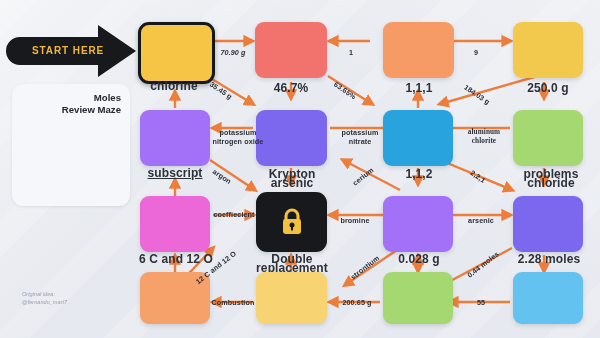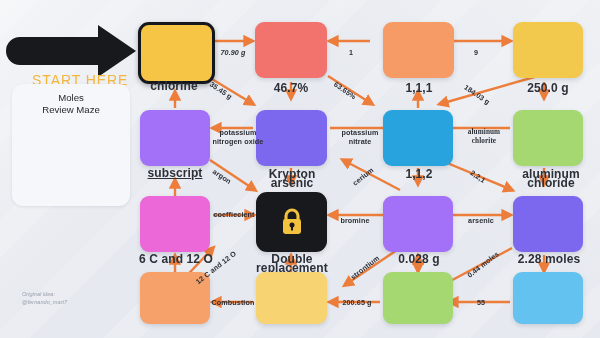--- a/index.html
+++ b/index.html
@@ -26,27 +26,27 @@
 
   .cap{position:absolute;font-size:12px;font-weight:700;color:#2c3038;
        text-align:center;line-height:9.2px;letter-spacing:.1px;}
 
   .elabel{position:absolute;font-size:7.2px;font-weight:700;color:#2c3038;
           text-align:center;line-height:9px;white-space:pre;letter-spacing:.1px;
           transform-origin:50% 50%;}
 
   
   #startarrow{position:absolute;left:6px;top:23px;width:132px;height:56px;}
-  #startarrow .stxt{position:absolute;left:26px;top:22px;font-size:14px;font-weight:400;
-                    color:#f2b63c;letter-spacing:.9px;margin-top:27px;}
+  #startarrow .stxt{position:absolute;left:26px;top:22px;font-size:10px;font-weight:700;
+                    color:#f2b63c;letter-spacing:.9px;}
 
   
   #card{position:absolute;left:12px;top:84px;width:118px;height:122px;background:#f6f7fa;
         border-radius:11px;box-shadow:0 1px 3px rgba(60,70,90,.10);padding:8px 9px;box-sizing:border-box;}
-  #card .t{font-size:9.6px;font-weight:400;color:#24282f;text-align:center;line-height:11.6px;margin-bottom:5px;}
+  #card .t{font-size:9.6px;font-weight:700;color:#24282f;text-align:right;line-height:11.6px;margin-bottom:5px;}
   #card .b{font-size:7.9px;color:#3d434d;line-height:10.6px;}
   #card .b b{font-weight:700;color:#24282f;}
   #credit{position:absolute;left:22px;top:290px;font-size:5.6px;font-style:italic;color:#9aa1ad;line-height:8px;}
 </style>
 </head>
 <body>
 
 <div id="stage">
   <div class="tex"></div>
 
@@ -138,21 +138,21 @@
   <div class="node" style="left:140px;top:110px;width:70px;height:56px;background:#A371F7;"></div>
   <div class="cap" style="left:134px;top:169px;width:82px;text-decoration:underline;">subscript</div>
 
   <div class="node" style="left:256px;top:110px;width:71px;height:56px;background:#7B68EE;"></div>
   <div class="cap" style="left:248px;top:170px;width:88px;">Krypton arsenic</div>
 
   <div class="node" style="left:383px;top:110px;width:70px;height:56px;background:#29A3DE;"></div>
   <div class="cap" style="left:378px;top:170px;width:82px;">1,1,2</div>
 
   <div class="node" style="left:513px;top:110px;width:70px;height:56px;background:#A5D870;"></div>
-  <div class="cap" style="left:505px;top:170px;width:92px;">aluminum chloride</div>
+  <div class="cap" style="left:505px;top:170px;width:92px;">problems chloride</div>
 
   <div class="node" style="left:140px;top:196px;width:70px;height:56px;background:#EC67D8;"></div>
   <div class="cap" style="left:133px;top:255px;width:86px;">6 C and 12 O</div>
 
   <div class="node lock" style="left:256px;top:192px;width:71px;height:60px;">
     <svg width="26" height="30" viewBox="0 0 26 30">
       <path d="M7,13 L7,9 A6,6 0 0 1 19,9 L19,13" fill="none" stroke="#F2C23E" stroke-width="3.1"></path>
       <rect x="4" y="12" width="18" height="15" rx="2.4" fill="#F2C23E"></rect>
       <circle cx="13" cy="18" r="2.5" fill="#17191c"></circle>
       <rect x="12" y="18.5" width="2" height="5" fill="#17191c"></rect>

